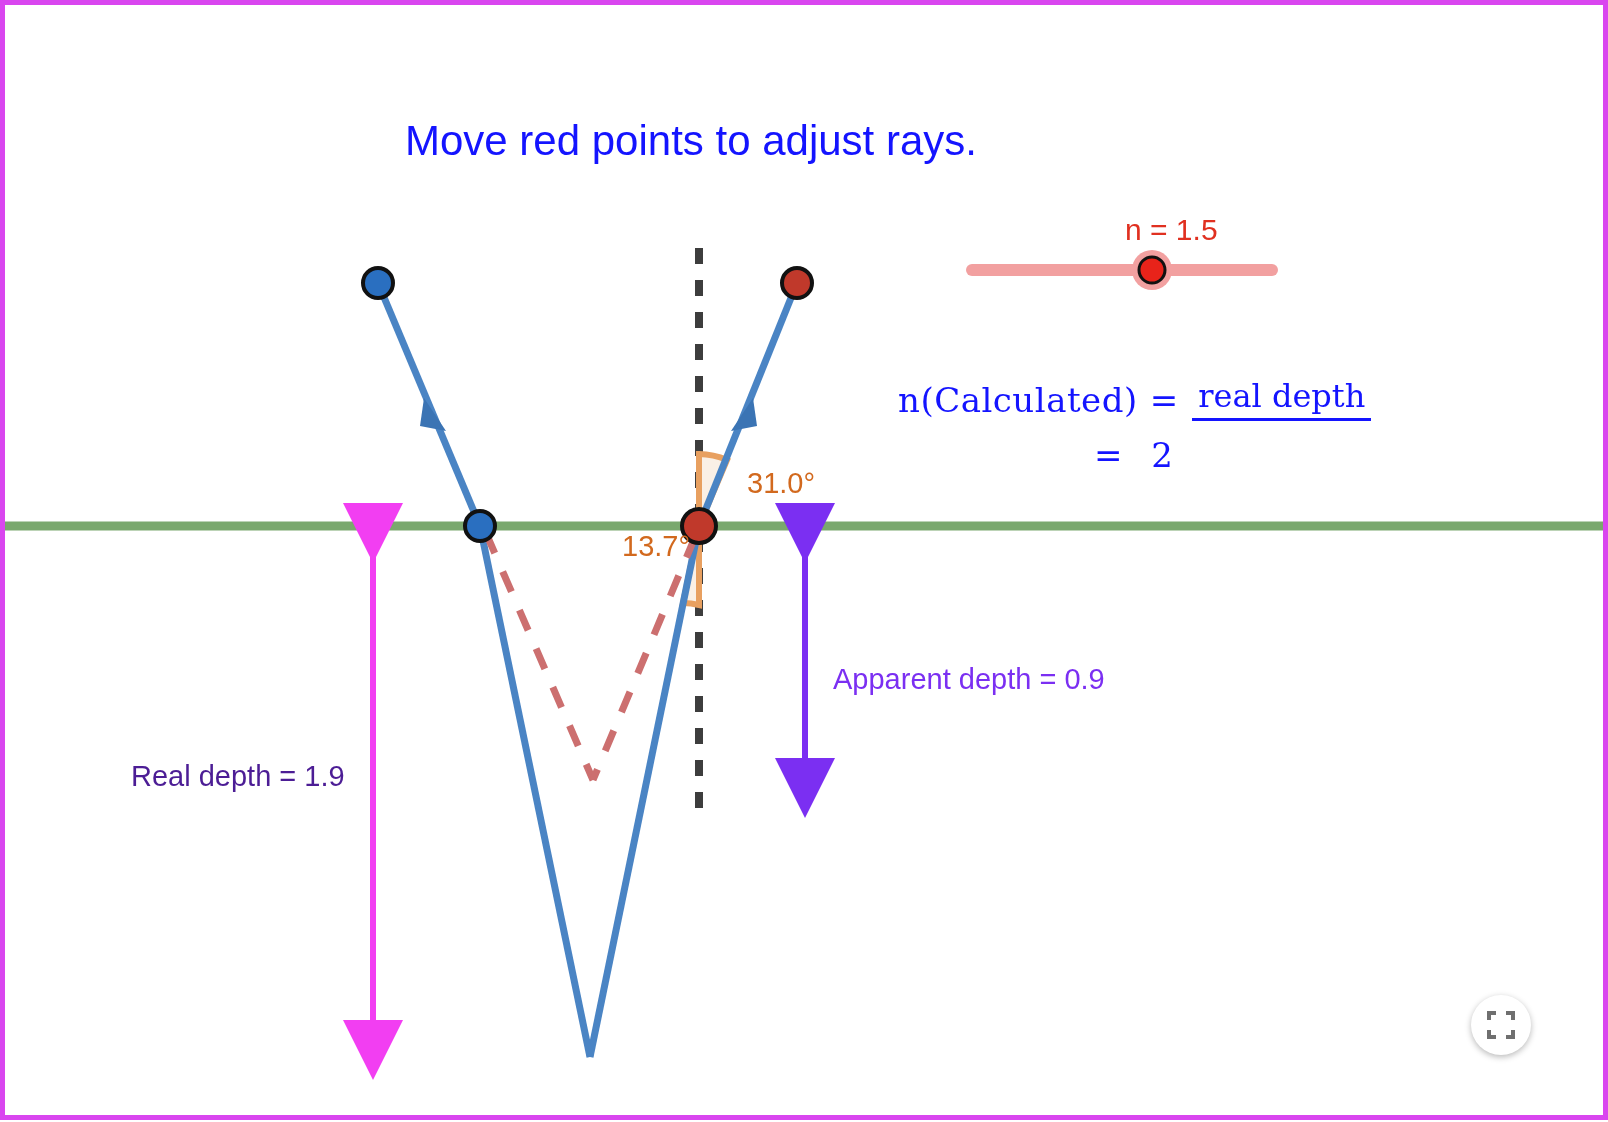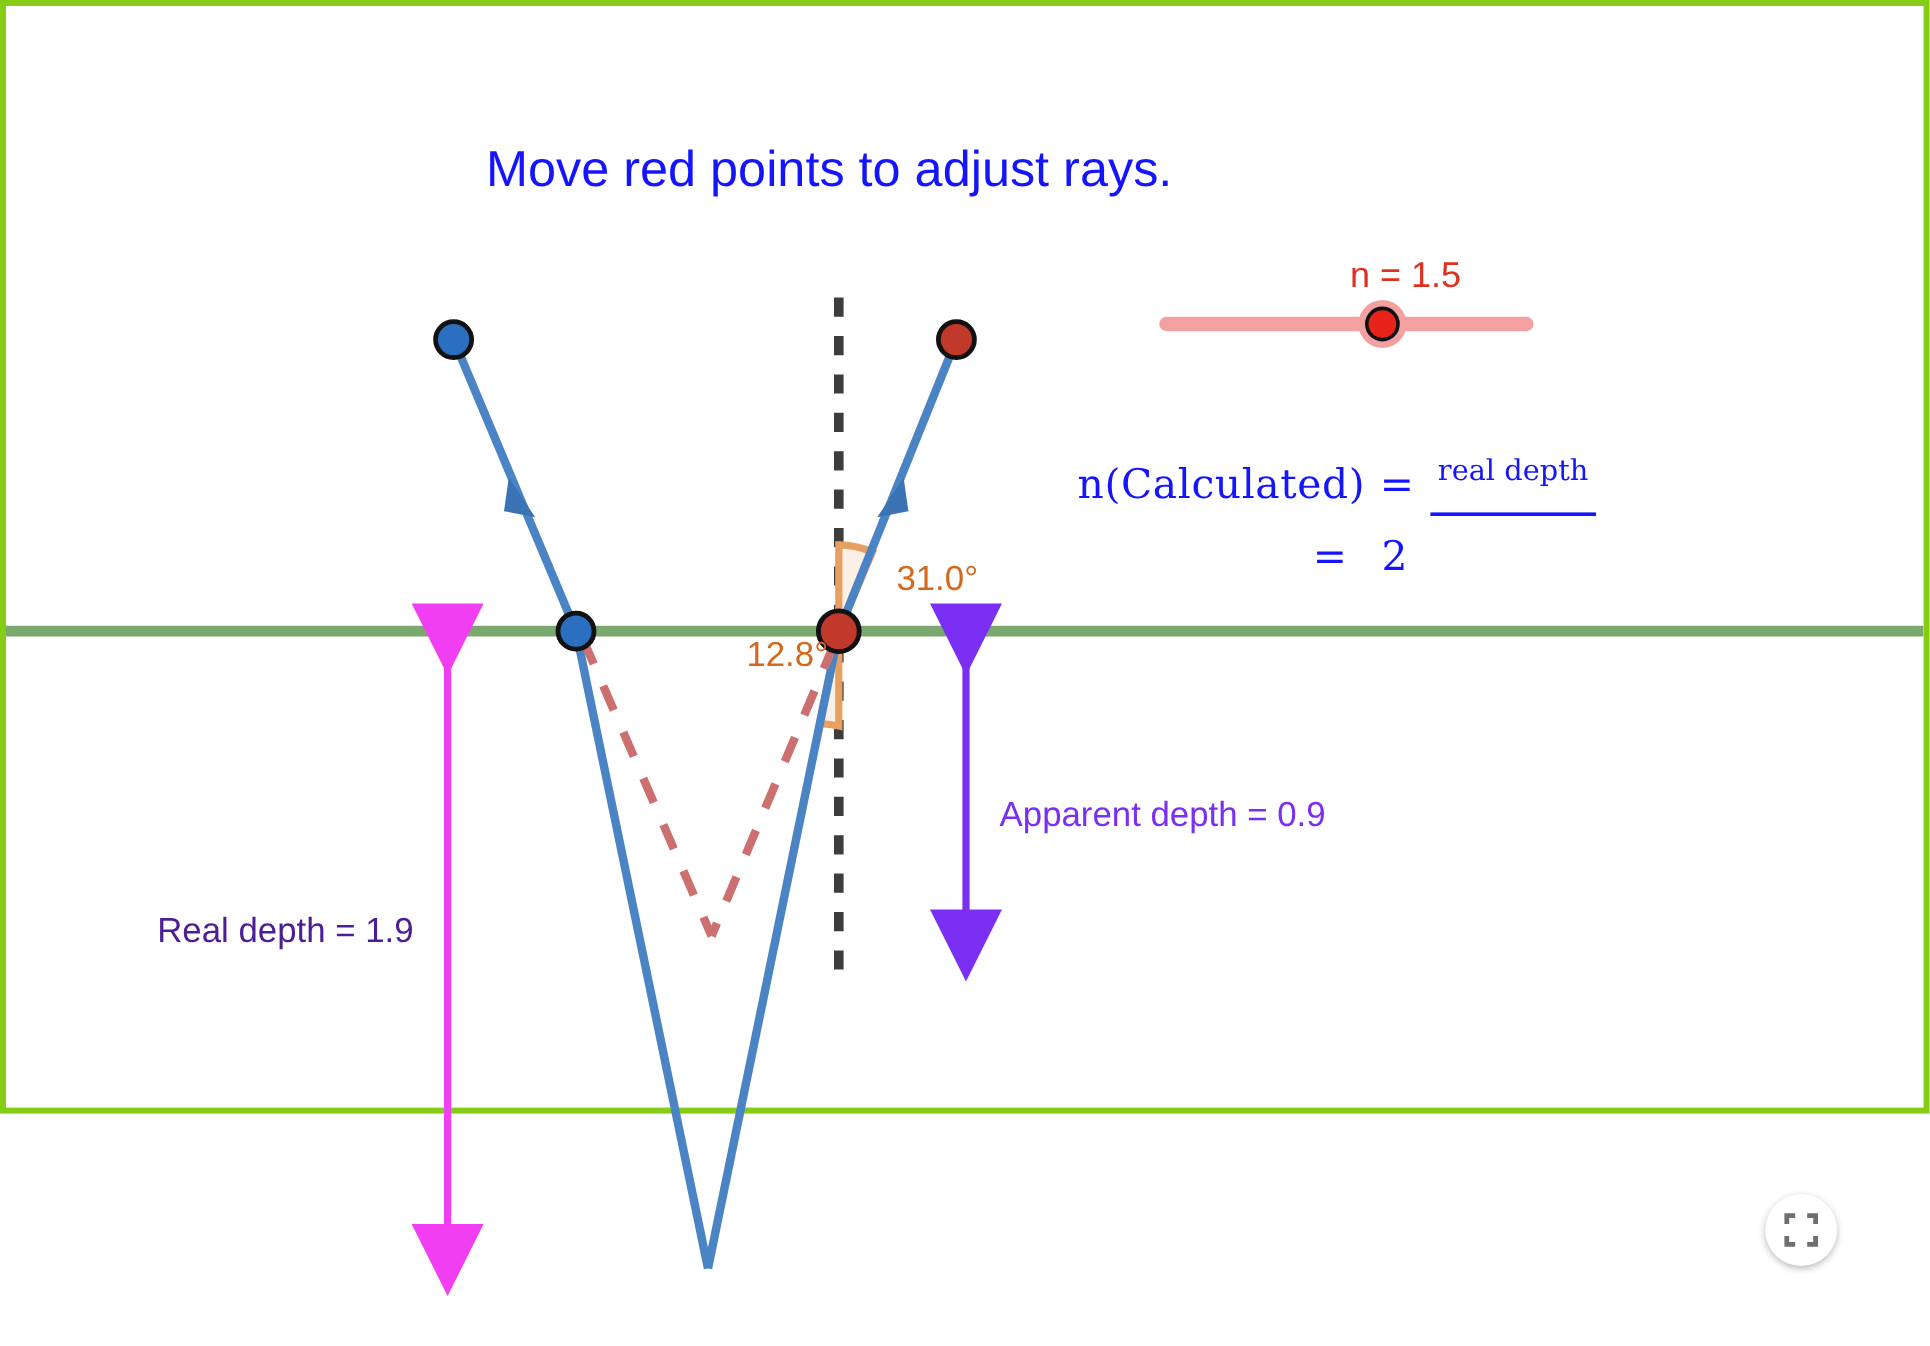--- a/index.html
+++ b/index.html
@@ -9,24 +9,24 @@
   }
   body {
     width: 1608px;
     height: 1122px;
     font-family: "Liberation Sans", sans-serif;
     overflow: hidden;
   }
   #app {
     position: relative;
     width: 1608px;
-    height: 928px;
+    height: 1120px;
     background: #ffffff;
     box-sizing: border-box;
-    border: 5px solid #84cc16;
+    border: 5px solid #d946ef;
   }
   #stage {
     position: absolute;
     left: 0;
     top: 0;
     width: 1598px;
     height: 1112px;
   }
   #stage svg {
     display: block;
@@ -69,22 +69,22 @@
     font-size: 34px;
     margin: 0 14px 0 12px;
   }
   .frac {
     display: inline-flex;
     flex-direction: column;
     align-items: center;
     line-height: 1.12;
   }
   .frac-num {
-    font-size: 24px;
-    padding: 0 6px 21px 6px;
+    font-size: 32px;
+    padding: 0 6px 3px 6px;
   }
   .frac-bar {
     width: 100%;
     height: 3px;
     background: #1414ff;
   }
   .frac-den {
     font-size: 32px;
     padding: 3px 6px 0 6px;
   }
@@ -200,21 +200,21 @@
         <span class="frac-bar"></span>
       </span>
     </div>
     <div class="formula-result">
       <span>=</span>
       <span class="res-num">2</span>
     </div>
   </div>
 
   <div class="angle-label angle-incident">31.0°</div>
-  <div class="angle-label angle-refracted">12.8°</div>
+  <div class="angle-label angle-refracted">13.7°</div>
 
   <div class="depth-label depth-real">Real depth = 1.9</div>
   <div class="depth-label depth-apparent">Apparent depth = 0.9</div>
 
   <div id="fullscreen-button">
     <svg width="30" height="30" viewBox="0 0 30 30">
       <path d="M3,10 L3,3 L10,3" fill="none" stroke="#6f6f6f" stroke-width="4"></path>
       <path d="M20,3 L27,3 L27,10" fill="none" stroke="#6f6f6f" stroke-width="4"></path>
       <path d="M27,20 L27,27 L20,27" fill="none" stroke="#6f6f6f" stroke-width="4"></path>
       <path d="M10,27 L3,27 L3,20" fill="none" stroke="#6f6f6f" stroke-width="4"></path>

